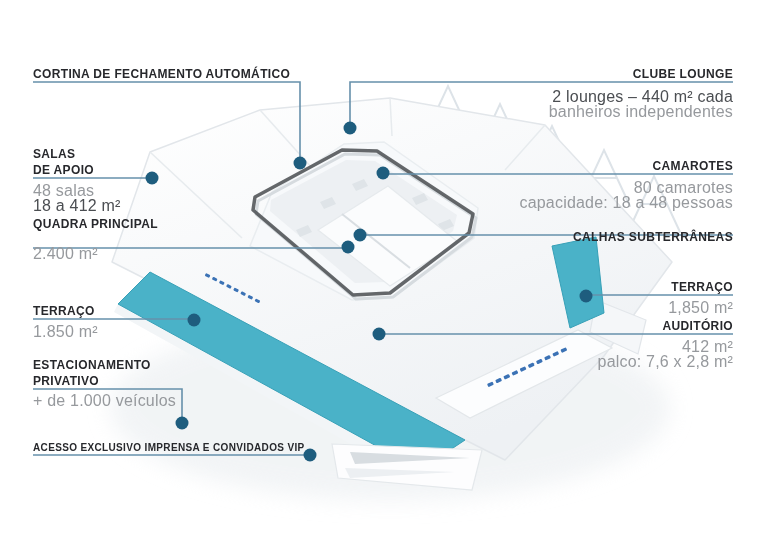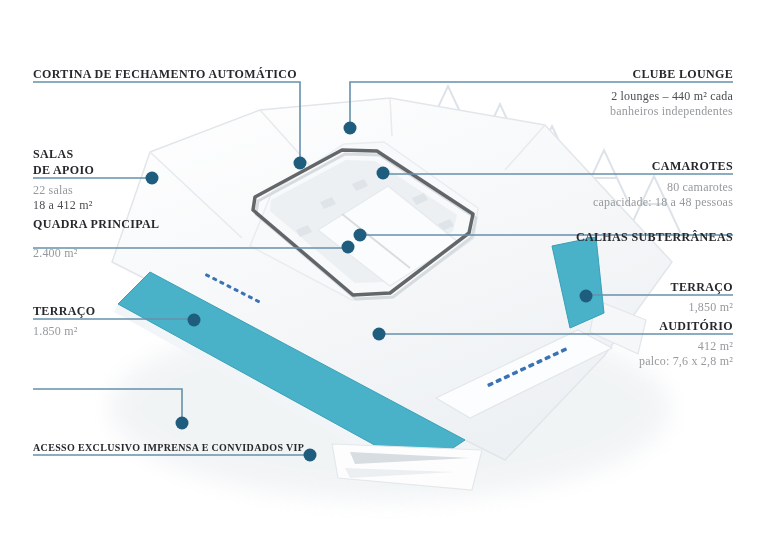--- a/index.html
+++ b/index.html
@@ -1,30 +1,30 @@
 <!DOCTYPE html>
 <html><head>
 <meta charset="utf-8">
 <style>
   html,body{margin:0;padding:0;background:#ffffff;}
   .canvas{
     position:relative;width:768px;height:542px;overflow:hidden;background:#ffffff;
-    font-family:Liberation Serif, serif;
+    font-family:Liberation Sans, sans-serif;
   }
   .canvas svg.stage{position:absolute;left:0;top:0;}
   .label{position:absolute;z-index:2;}
   .label.l{left:33px;text-align:left;}
   .label.r{right:35px;text-align:right;}
   .t{
     font-size:12px;font-weight:700;letter-spacing:.35px;color:#27282c;
     line-height:16px;white-space:nowrap;
   }
   .t.small{font-size:10px;}
   .d{
-    font-size:12px;font-weight:400;letter-spacing:.2px;color:#96999d;
+    font-size:16px;font-weight:400;letter-spacing:.2px;color:#96999d;
     line-height:15px;white-space:nowrap;
   }
   .d.em{color:#4b4e52;}
 </style>
 </head>
 <body>
 
 <div class="canvas">
 
   <svg class="stage" width="768" height="542" viewBox="0 0 768 542">
@@ -147,21 +147,21 @@
 
   <div class="label r" style="top:66px">
     <div class="t">CLUBE LOUNGE</div>
     <div class="d em" style="margin-top:7px">2 lounges – 440 m² cada</div>
     <div class="d">banheiros independentes</div>
   </div>
 
   <div class="label l" style="top:146px">
     <div class="t">SALAS</div>
     <div class="t">DE APOIO</div>
-    <div class="d" style="margin-top:5px">22 salas</div>
+    <div class="d" style="margin-top:5px">48 salas</div>
     <div class="d em">18 a 412 m²</div>
   </div>
 
   <div class="label r" style="top:158px">
     <div class="t">CAMAROTES</div>
     <div class="d" style="margin-top:6px">80 camarotes</div>
     <div class="d">capacidade: 18 a 48 pessoas</div>
   </div>
 
   <div class="label l" style="top:216px">
@@ -182,18 +182,23 @@
     <div class="t">AUDITÓRIO</div>
     <div class="d" style="margin-top:5px">412 m²</div>
     <div class="d">palco: 7,6 x 2,8 m²</div>
   </div>
 
   <div class="label l" style="top:303px">
     <div class="t">TERRAÇO</div>
     <div class="d" style="margin-top:5px">1.850 m²</div>
   </div>
 
+  <div class="label l" style="top:357px">
+    <div class="t">ESTACIONAMENTO</div>
+    <div class="t">PRIVATIVO</div>
+    <div class="d" style="margin-top:4px">+ de 1.000 veículos</div>
+  </div>
 
   <div class="label l" style="top:440px">
     <div class="t small">ACESSO EXCLUSIVO IMPRENSA E CONVIDADOS VIP</div>
   </div>
 
 </div>
 
 </body></html>

